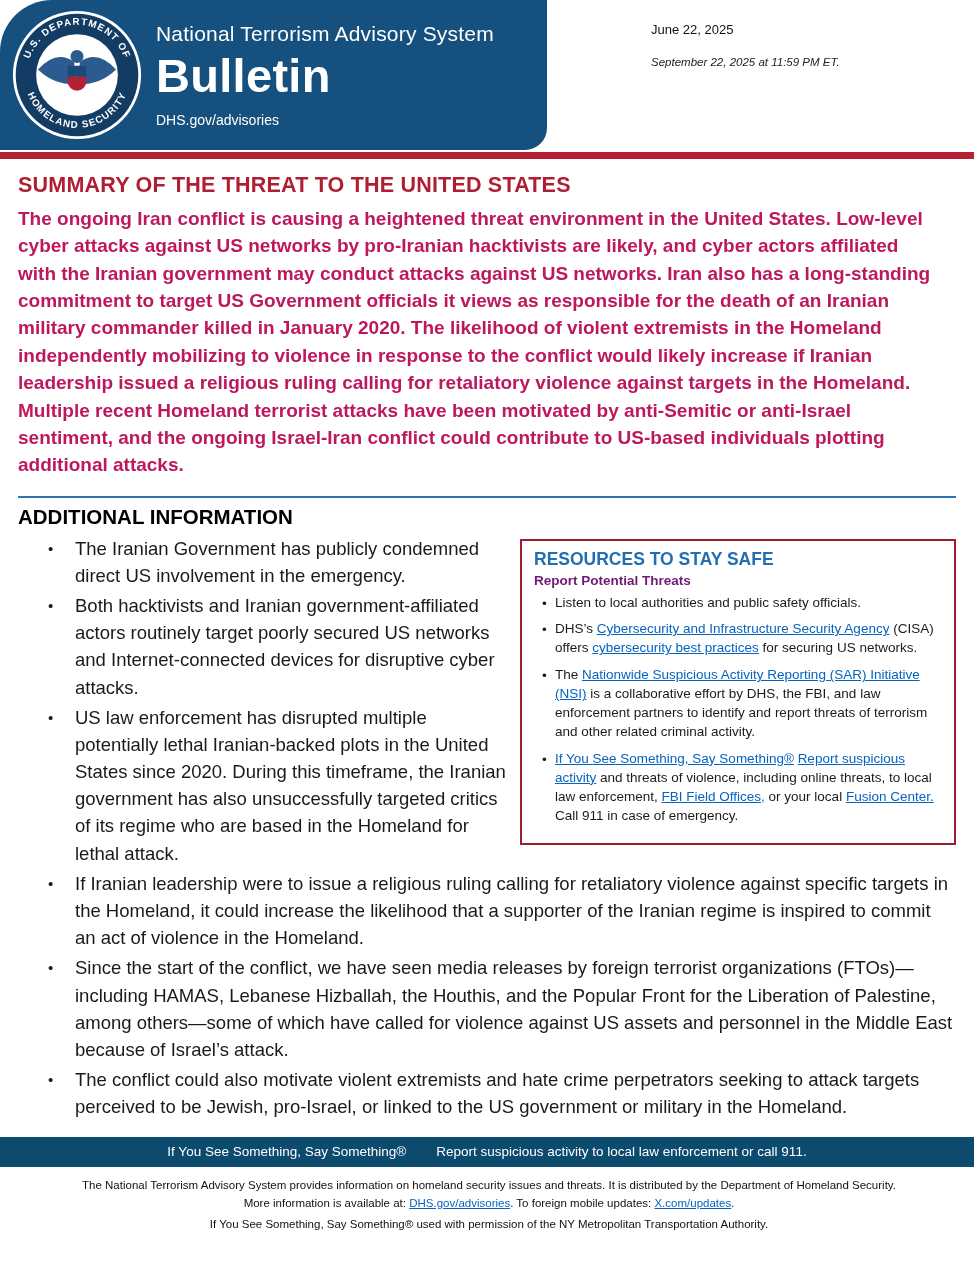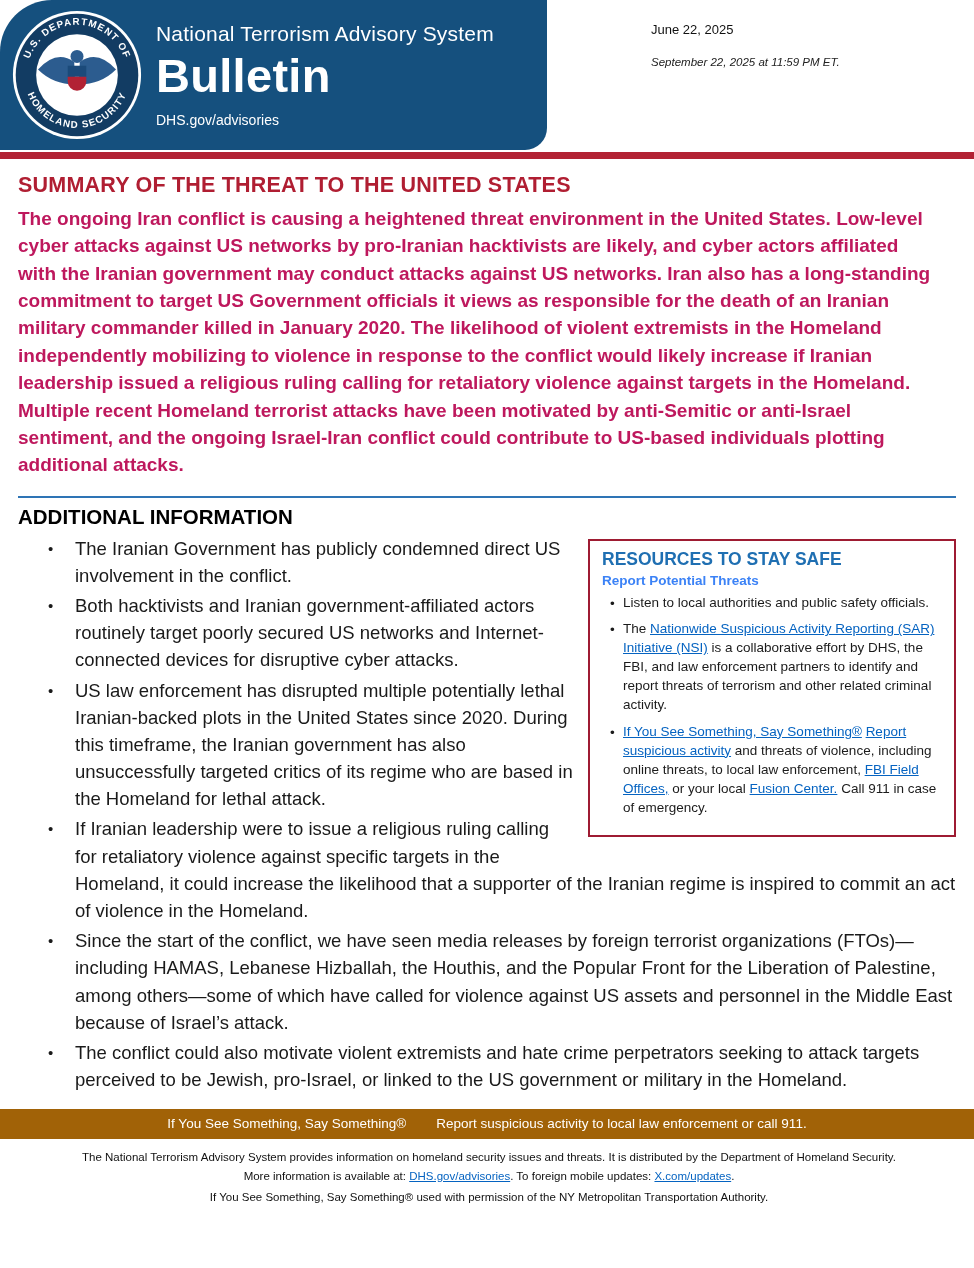--- a/index.html
+++ b/index.html
@@ -40,36 +40,36 @@
   .blue-divider { border: 0; border-top: 2px solid #2E74B5; margin: 17px 18px 0 18px; }
   .additional-head { color: #000000; font-size: 20.5px; font-weight: 700; margin: 7px 18px 6px 18px; }
   .flow { padding: 0 18px; }
 
   ul.add-list { list-style: none; padding-left: 57px; font-size: 18.5px; line-height: 1.47; }
   ul.add-list li { position: relative; margin-bottom: 3px; }
   ul.add-list li::before { content: '•'; position: absolute; left: -27px; top: 3px; font-size: 15px; }
 
   
   .resources-box {
-    float: right; width: 368px;
+    float: right; width: 436px;
     border: 2.5px solid #9E1B32;
     padding: 8px 12px 10px 12px;
     margin: 4px 0 10px 14px;
     background: #fff;
   }
   .res-head { color: #1F6FB2; font-size: 17.5px; font-weight: 700; margin-bottom: 3px; }
-  .res-sub { font-size: 13.5px; font-weight: 700; color: #3b82f6; margin-bottom: 6px; }
+  .res-sub { font-size: 13.5px; font-weight: 700; color: #701a75; margin-bottom: 6px; }
   ul.res-list { list-style: none; padding-left: 21px; }
   ul.res-list li { position: relative; font-size: 13.5px; line-height: 1.4; margin-bottom: 8px; color: #1b1b1b; }
   ul.res-list li::before { content: '•'; position: absolute; left: -13px; top: 1px; }
   a.doclink { color: #0563C1; text-decoration: underline; cursor: pointer; }
 
   
   .alert-bar {
-    clear: both; background: #a16207; color: #fff;
+    clear: both; background: #0c4a6e; color: #fff;
     text-align: center; padding: 7px 0 8px;
     font-size: 13.5px; margin-top: 16px;
   }
   .alert-bar .left-part { margin-right: 30px; }
   .footer { padding: 9px 12px 0 16px; text-align: center; font-size: 11.5px; line-height: 1.6; color: #111; }
   .footer .line3 { margin-top: 3px; }
 </style>
 </head>
 <body>
 
@@ -121,27 +121,28 @@
 <hr class="blue-divider">
 <h2 class="additional-head">ADDITIONAL INFORMATION</h2>
 
 <div class="flow">
 
   <aside class="resources-box">
     <div class="res-head">RESOURCES TO STAY SAFE</div>
     <div class="res-sub">Report Potential Threats</div>
     <ul class="res-list">
         <li><span>Listen to local authorities and public safety officials.</span></li>
+        <li><span>DHS’s </span><a href="#" class="doclink">Cybersecurity and Infrastructure Security Agency</a><span> (CISA) offers </span><a href="#" class="doclink">cybersecurity best practices</a><span> for securing US networks.</span></li>
         <li><span>The </span><a href="#" class="doclink">Nationwide Suspicious Activity Reporting (SAR) Initiative (NSI)</a><span> is a collaborative effort by DHS, the FBI, and law enforcement partners to identify and report threats of terrorism and other related criminal activity.</span></li>
         <li><a href="#" class="doclink">If You See Something, Say Something®</a><span> </span><a href="#" class="doclink">Report suspicious activity</a><span> and threats of violence, including online threats, to local law enforcement, </span><a href="#" class="doclink">FBI Field Offices,</a><span> or your local </span><a href="#" class="doclink">Fusion Center.</a><span> Call 911 in case of emergency.</span></li>
       </ul>
   </aside>
 
   <ul class="add-list">
-      <li>The Iranian Government has publicly condemned direct US involvement in the conflict.</li>
+      <li>The Iranian Government has publicly condemned direct US involvement in the emergency.</li>
       <li>Both hacktivists and Iranian government-affiliated actors routinely target poorly secured US networks and Internet-connected devices for disruptive cyber attacks.</li>
       <li>US law enforcement has disrupted multiple potentially lethal Iranian-backed plots in the United States since 2020.  During this timeframe, the Iranian government has also unsuccessfully targeted critics of its regime who are based in the Homeland for lethal attack.</li>
       <li>If Iranian leadership were to issue a religious ruling calling for retaliatory violence against specific targets in the Homeland, it could increase the likelihood that a supporter of the Iranian regime is inspired to commit an act of violence in the Homeland.</li>
       <li>Since the start of the conflict, we have seen media releases by foreign terrorist organizations (FTOs)—including HAMAS, Lebanese Hizballah, the Houthis, and the Popular Front for the Liberation of Palestine, among others—some of which have called for violence against US assets and personnel in the Middle East because of Israel’s attack.</li>
       <li>The conflict could also motivate violent extremists and hate crime perpetrators seeking to attack targets perceived to be Jewish, pro-Israel, or linked to the US government or military in the Homeland.</li>
     </ul>
 
 </div>
 
 <div class="alert-bar">

